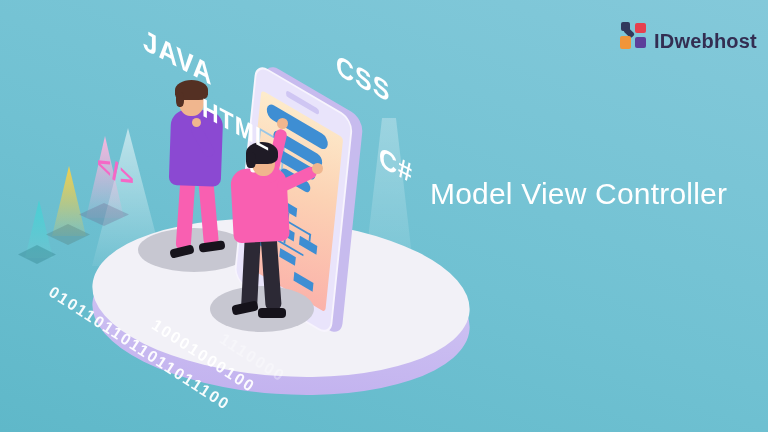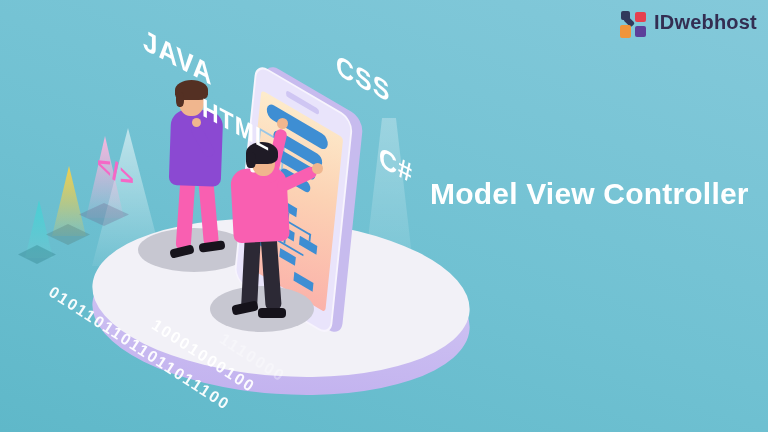--- a/index.html
+++ b/index.html
@@ -64,23 +64,23 @@
     overflow:hidden;}
   .fc{position:absolute;background:var(--flow-blue);}
   .pill{border-radius:8px;}
   .outline-box{position:absolute;border:2.5px solid rgba(143,195,234,.9);background:transparent;}
 
   
   .limb{position:absolute;border-radius:6px;}
   .skin-dot{position:absolute;border-radius:50%;background:var(--skin);}
 
   
-  .title{left:430px;top:172px;width:330px;color:var(--title-text);font-weight:bold;
+  .title{left:430px;top:172px;width:330px;color:var(--title-text);font-weight:normal;
     font-size:30px;line-height:44px;letter-spacing:.2px;}
-  .logo{left:620px;top:11px;display:flex;align-items:flex-start;}
+  .logo{left:620px;top:22px;display:flex;align-items:flex-end;}
   .logo-icon{position:relative;width:27px;height:31px;}
   .sq{position:absolute;border-radius:2px;}
   .logo-text{margin-left:7px;color:var(--brand-text);font-weight:bold;font-size:20px;
     letter-spacing:.2px;}
 </style>
 </head>
 <body>
 
 <div class="stage">
 

